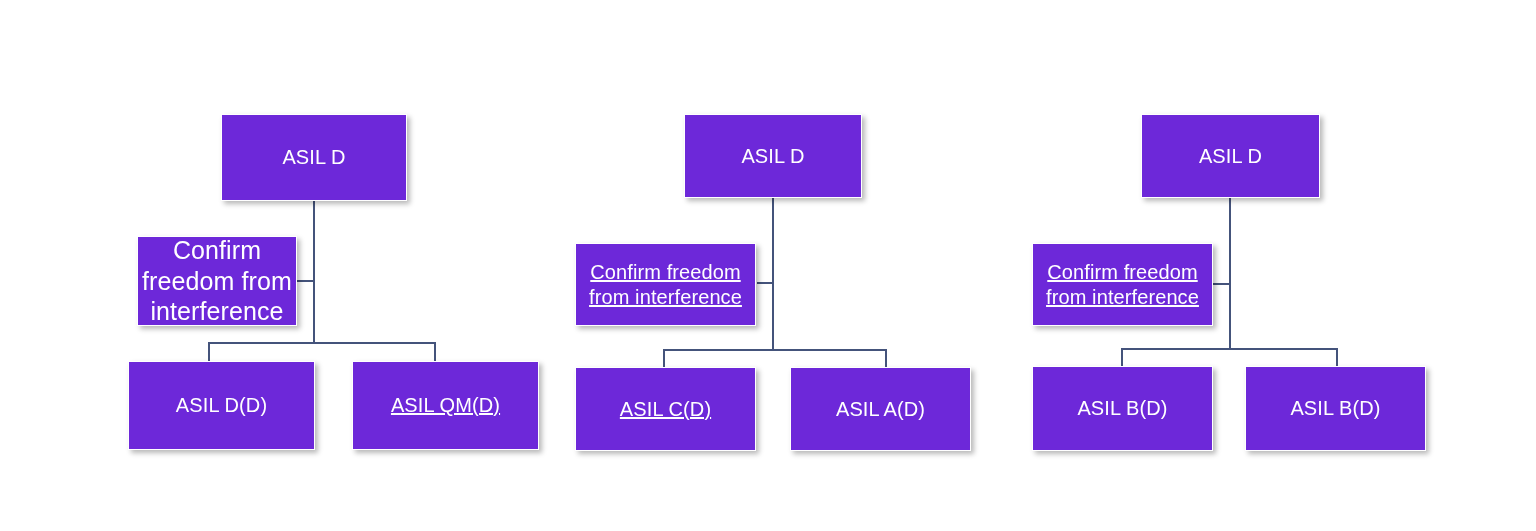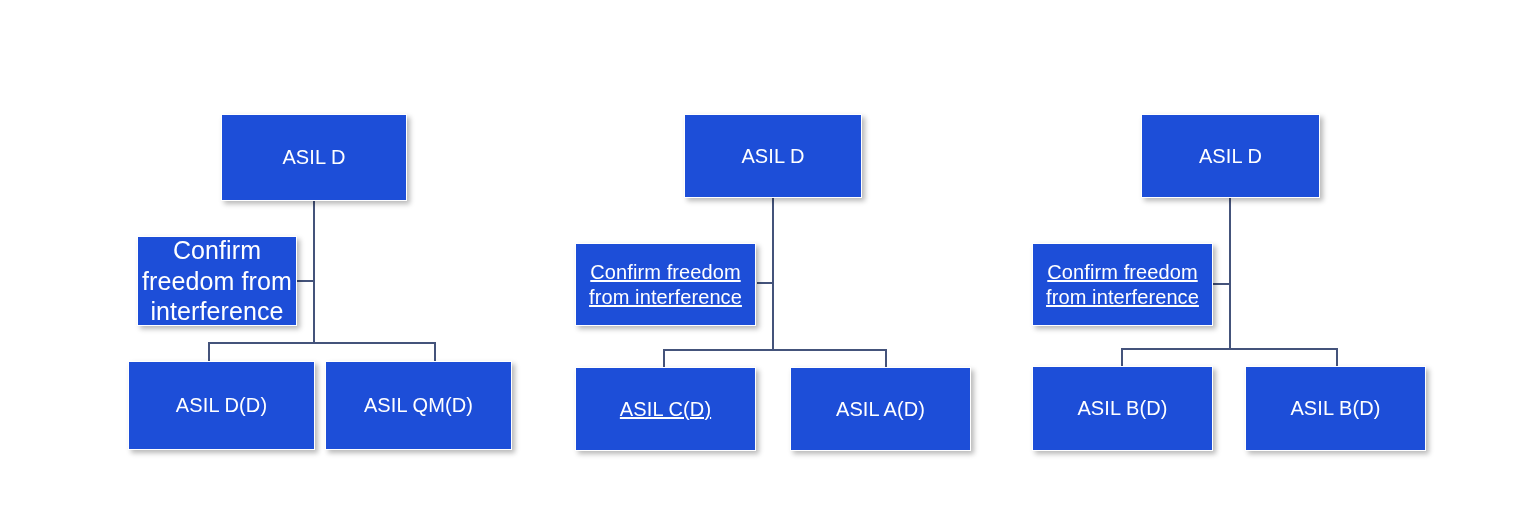--- a/index.html
+++ b/index.html
@@ -25,21 +25,21 @@
     position: absolute;
     background: #44537b;
   }
   .line-v { width: 2px; }
   .line-h { height: 2px; }
 
   
   .node {
     position: absolute;
     box-sizing: border-box;
-    background: #1d4ed8;
+    background: #6d28d9;
     border: 1px solid #ffffff;
     color: #ffffff;
     display: flex;
     align-items: center;
     justify-content: center;
     text-align: center;
     line-height: 1.22;
     white-space: pre-line;
     box-shadow: 3px 3px 5px rgba(0, 0, 0, 0.28);
     letter-spacing: 0.1px;
@@ -74,21 +74,21 @@
     <div class="line-v" style="left:434px; top:342px; height:20px;"></div>
 
     <div class="node node-asil" style="left:221px; top:114px; width:186px; height:87px;">ASIL D</div>
 
     <div class="node node-confirm" style="left:137px; top:236px; width:160px; height:90px;">Confirm
 freedom from
 interference</div>
 
     <div class="node node-asil" style="left:128px; top:361px; width:187px; height:89px;">ASIL D(D)</div>
 
-    <div class="node node-asil" style="left:325px; top:361px; width:187px; height:89px;">ASIL QM(D)</div>
+    <div class="node node-asil" style="left:352px; top:361px; width:187px; height:89px;text-decoration:underline;">ASIL QM(D)</div>
   </div>
 
   <div>
 
     <div class="line-v" style="left:772px; top:197px; height:153px;"></div>
     <div class="line-h" style="left:757px; top:282px; width:16px;"></div>
     <div class="line-h" style="left:663px; top:349px; width:224px;"></div>
     <div class="line-v" style="left:663px; top:349px; height:19px;"></div>
     <div class="line-v" style="left:885px; top:349px; height:19px;"></div>
 

